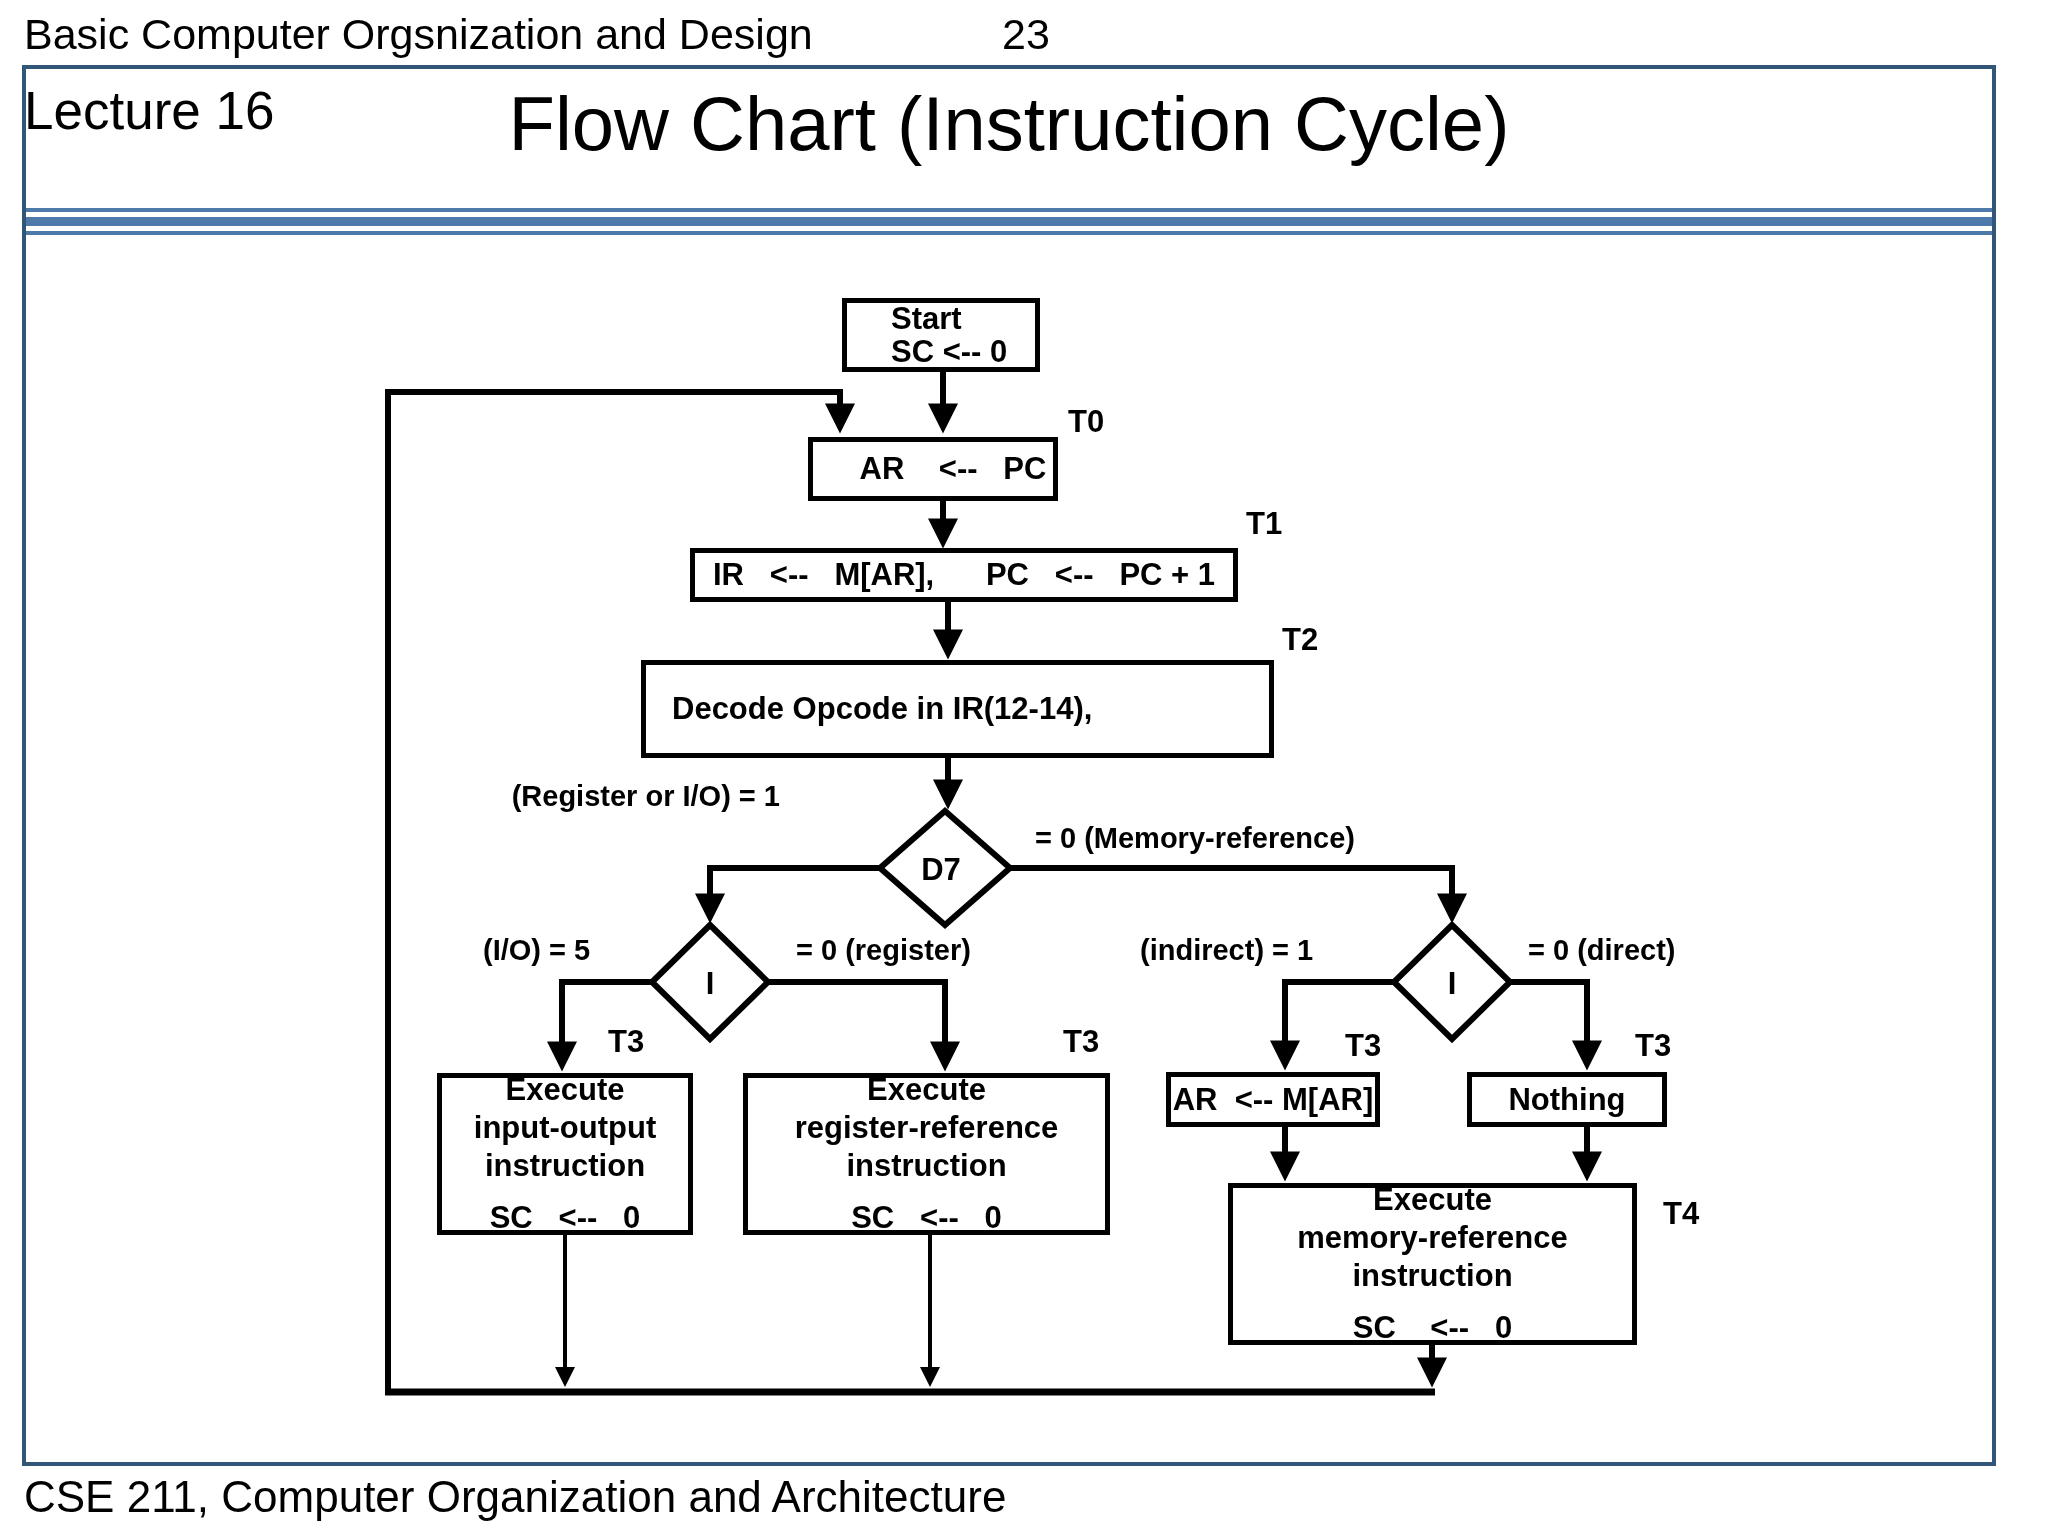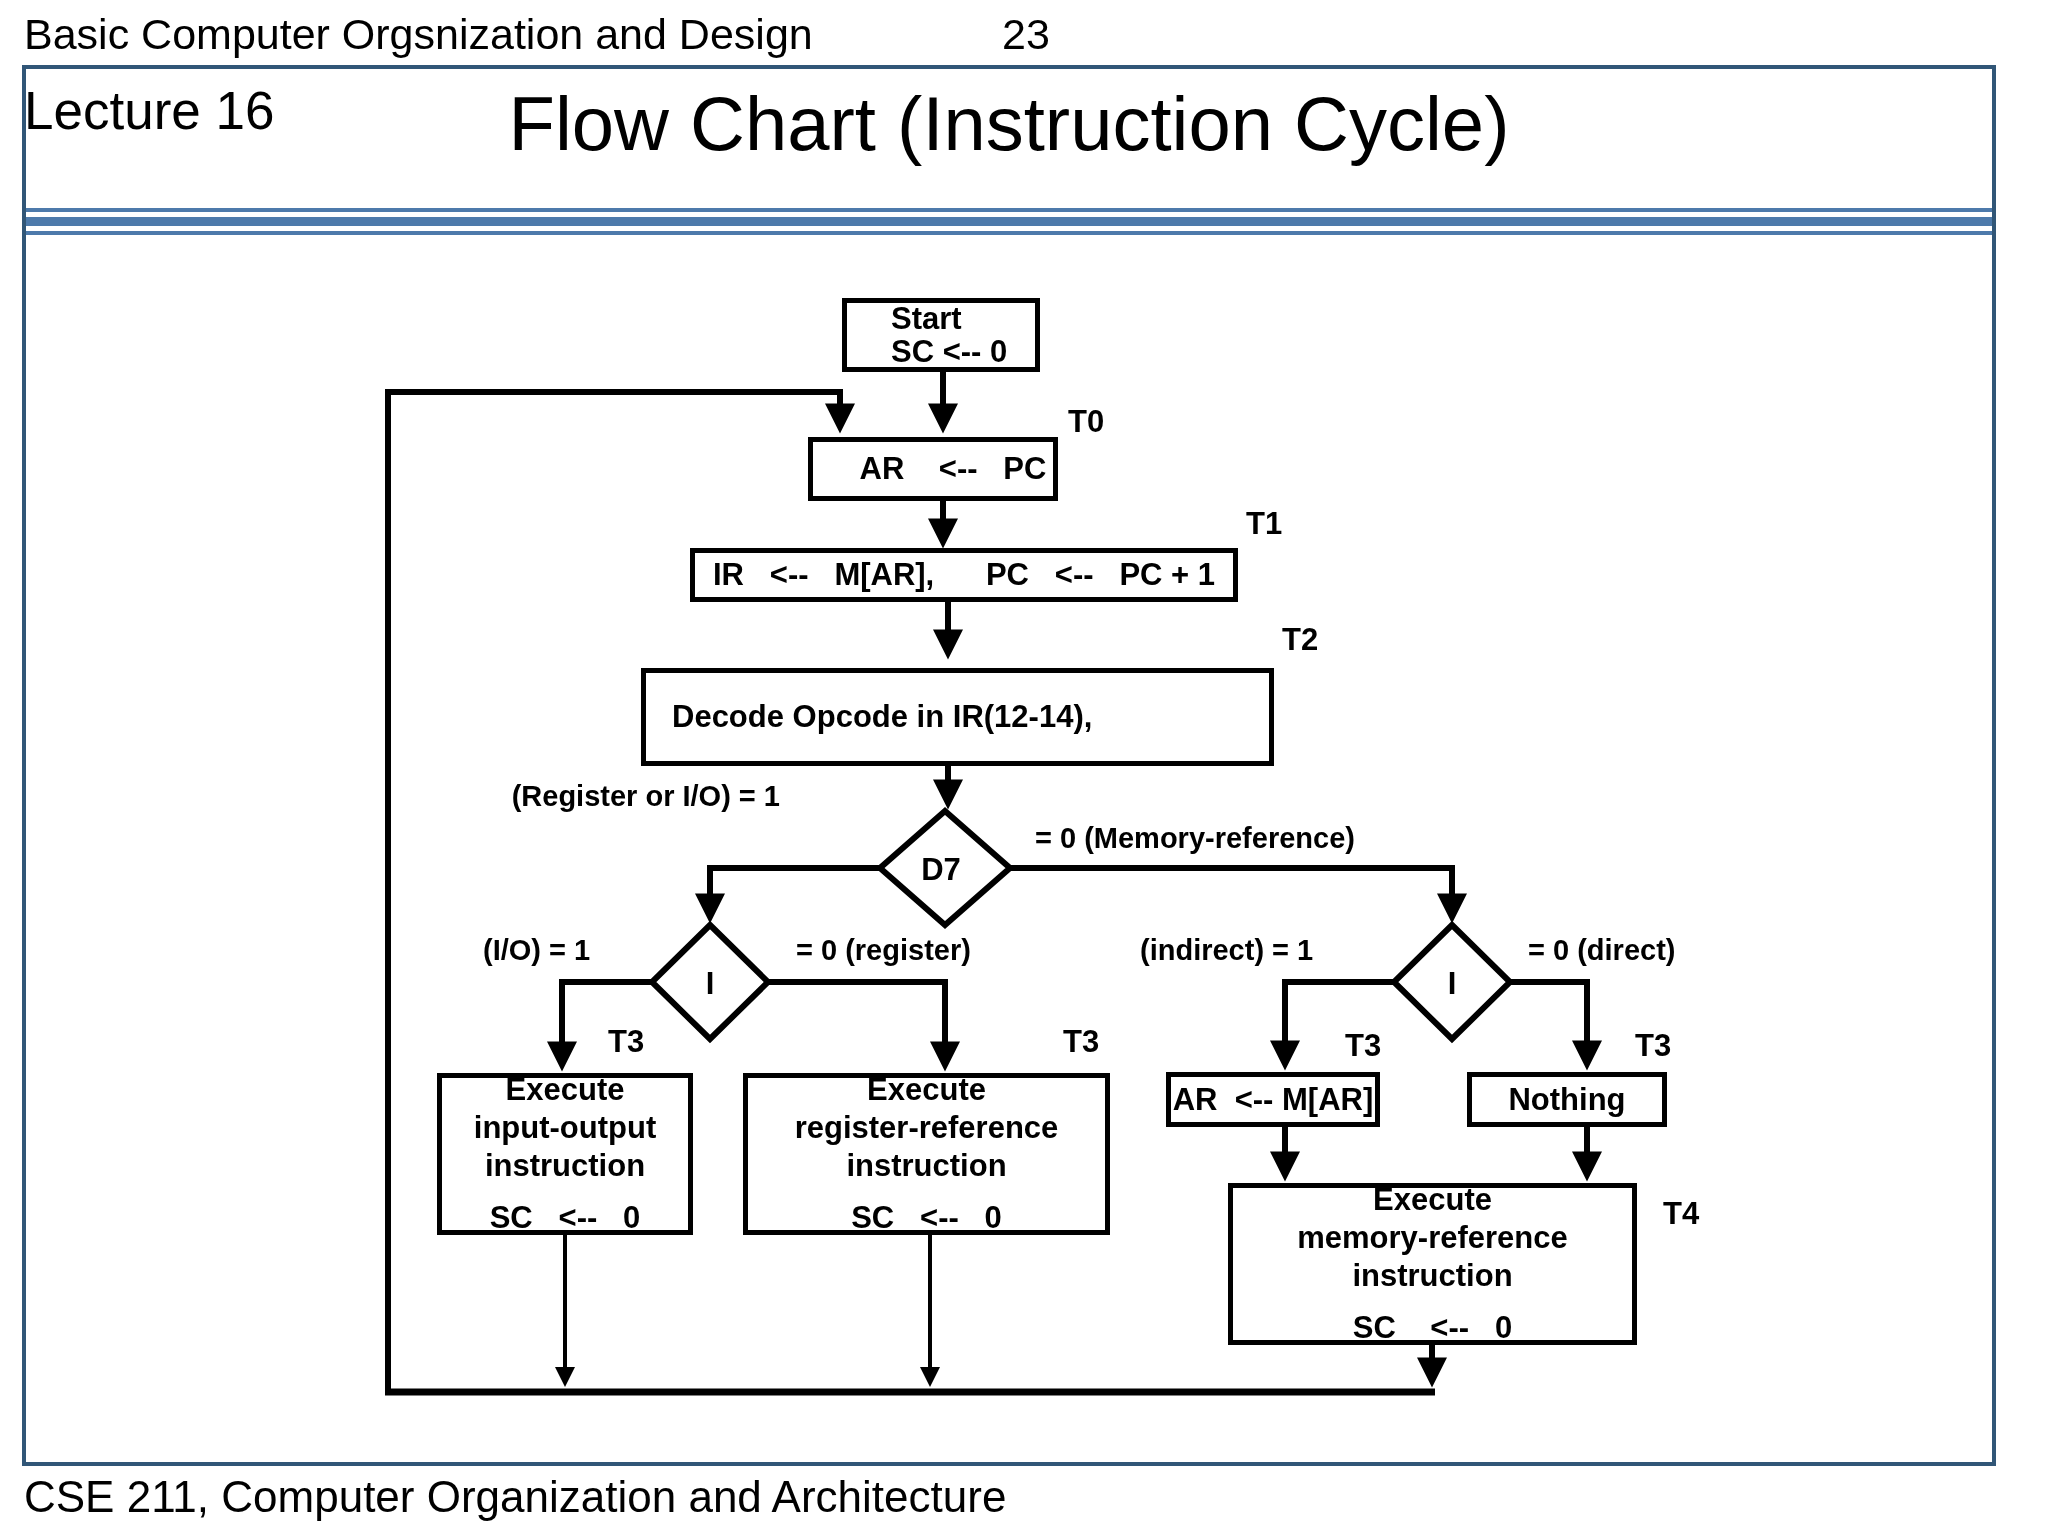--- a/index.html
+++ b/index.html
@@ -35,21 +35,21 @@
 
   .box { position:absolute; border:5px solid #000; background:#ffffff;
          box-sizing:border-box; display:flex; flex-direction:column;
          align-items:center; justify-content:center;
          font-weight:bold; font-size:31px; line-height:38px; white-space:pre; }
   .box.left-align { align-items:flex-start; }
 
   .start-box   { left:842px;  top:298px;  width:198px; height:74px;  padding-left:44px; line-height:33px; }
   .t0-box      { left:808px;  top:437px;  width:250px; height:64px;padding-left:40px; }
   .t1-box      { left:690px;  top:548px;  width:548px; height:54px; }
-  .t2-box      { left:641px;  top:660px;  width:633px; height:98px;  line-height:42px;margin-top:8px; }
+  .t2-box      { left:641px;  top:660px;  width:633px; height:98px;  line-height:42px; }
   .t2-box .l1  { padding-left:26px; }
   .t2-box .l2  { padding-left:62px; }
   .execio-box  { left:437px;  top:1073px; width:256px; height:162px; }
   .execreg-box { left:743px;  top:1073px; width:367px; height:162px; }
   .armar-box   { left:1166px; top:1072px; width:214px; height:55px; }
   .nothing-box { left:1467px; top:1072px; width:200px; height:55px; }
   .execmem-box { left:1228px; top:1183px; width:409px; height:162px; }
   .sc-line     { margin-top:14px; }
 
   .tlabel { position:absolute; font-weight:bold; font-size:31px; white-space:pre; }
@@ -180,20 +180,20 @@
   <div class="tlabel lbl-t1">T1</div>
   <div class="tlabel lbl-t2">T2</div>
   <div class="tlabel lbl-t3a">T3</div>
   <div class="tlabel lbl-t3b">T3</div>
   <div class="tlabel lbl-t3c">T3</div>
   <div class="tlabel lbl-t3d">T3</div>
   <div class="tlabel lbl-t4">T4</div>
 
   <div class="blabel lbl-regio">(Register or I/O) = 1</div>
   <div class="blabel lbl-memref">= 0 (Memory-reference)</div>
-  <div class="blabel lbl-io">(I/O) = 1</div>
+  <div class="blabel lbl-io">(I/O) = 5</div>
   <div class="blabel lbl-reg">= 0 (register)</div>
   <div class="blabel lbl-ind">(indirect) = 1</div>
   <div class="blabel lbl-dir">= 0 (direct)</div>
 
   <div class="abs footer-text">CSE 211, Computer Organization and Architecture</div>
 
 </div>
 
 </body></html>

